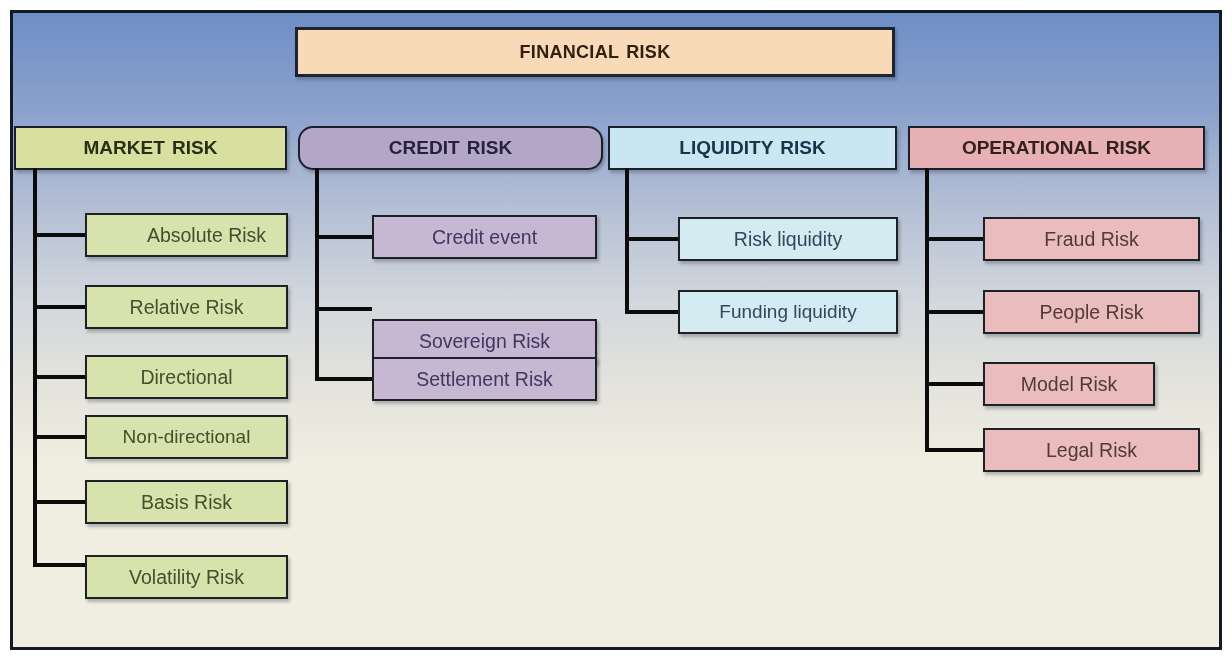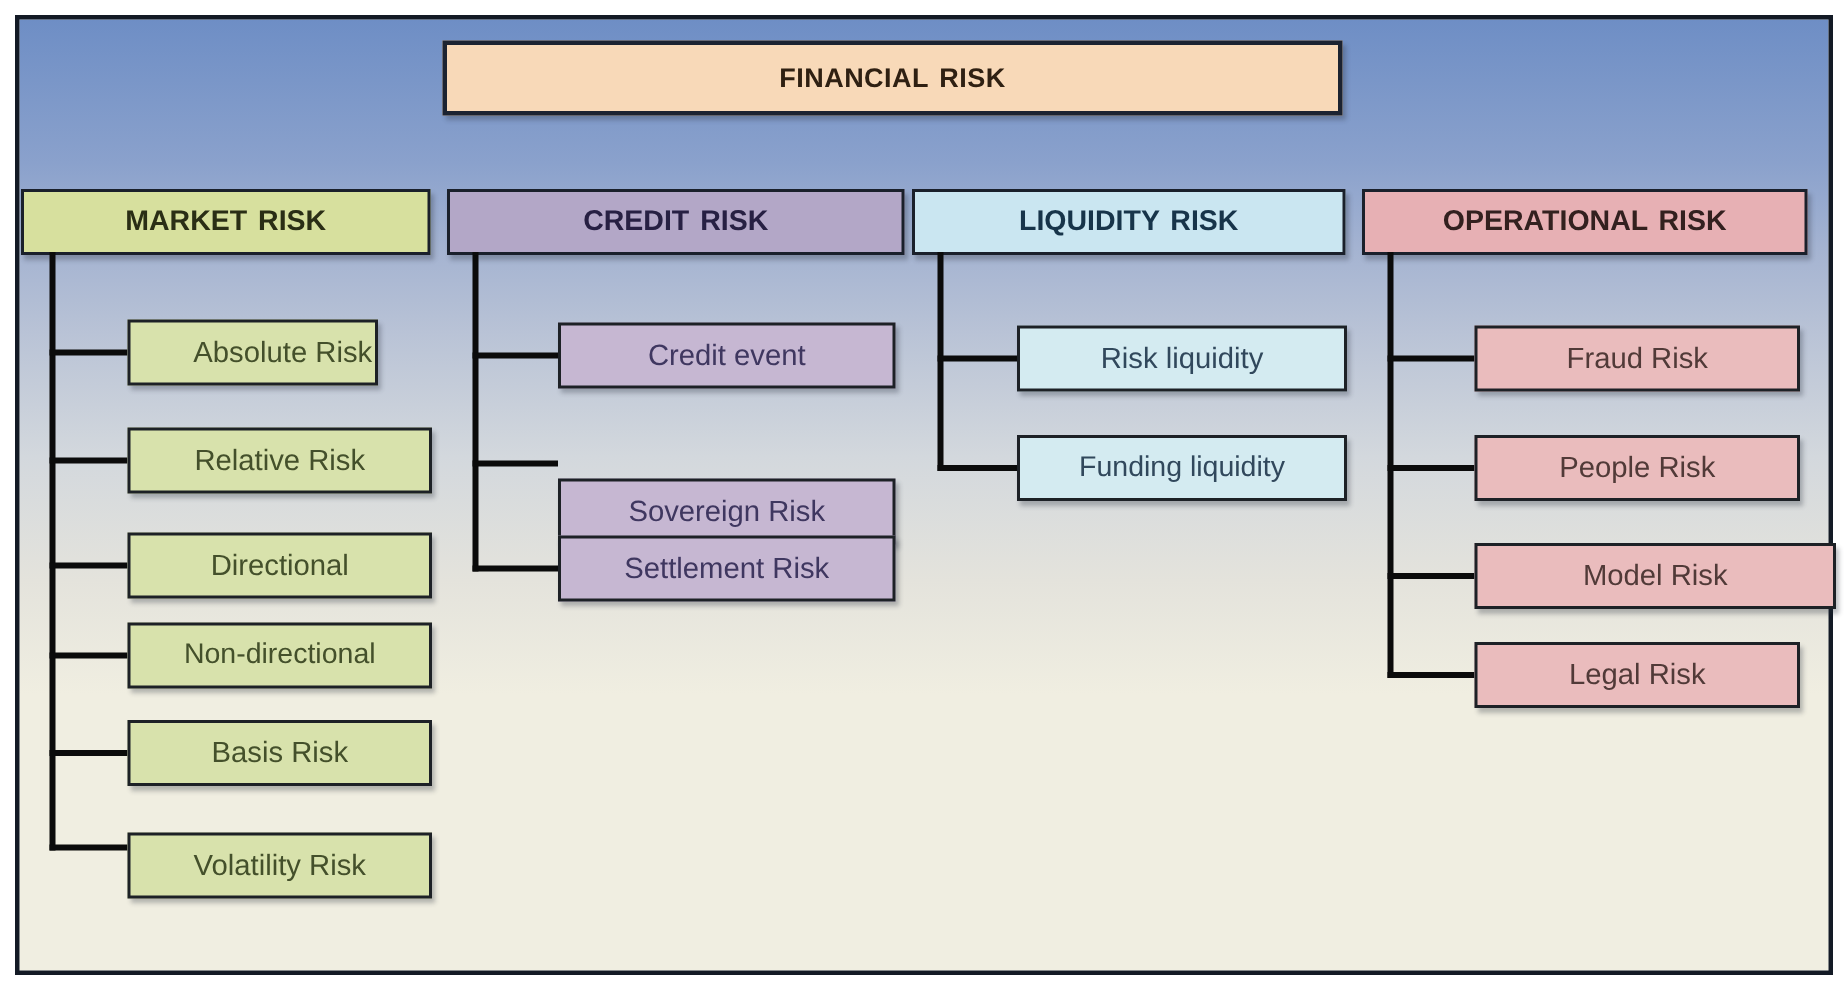--- a/index.html
+++ b/index.html
@@ -66,21 +66,21 @@
 <div class="stage">
   <div class="panel" style="--bg-top: #6e8ec5; --bg-mid: #d3d8dd; --bg-bottom: #f0eee1; border-color: rgb(19, 26, 37);">
     <div class="box root-box" style="background: rgb(248, 217, 184); color: rgb(47, 32, 18);">
       <span>FINANCIAL RISK</span>
     </div>
     <div id="tree">
         <div>
           <div class="box header-box" style="left: 1px; width: 273px; background: rgb(215, 224, 158); color: rgb(42, 46, 21);">MARKET RISK</div>
           <div class="vline" style="left: 20px; top: 155px; width: 4px; height: 399px; background: rgb(11, 11, 11);"></div>
           <div class="hline" style="left: 20px; top: 220px; width: 52px; height: 4px; background: rgb(11, 11, 11);"></div>
-          <div class="box child-box" style="left: 72px; top: 200px; width: 167px; background: rgb(216, 226, 172); color: rgb(68, 80, 43); padding-left: 40px;">
+          <div class="box child-box" style="left: 72px; top: 200px; width: 203px; background: rgb(216, 226, 172); color: rgb(68, 80, 43); padding-left: 40px;">
             <span>Absolute Risk</span>
           </div>
           <div class="hline" style="left: 20px; top: 292px; width: 52px; height: 4px; background: rgb(11, 11, 11);"></div>
           <div class="box child-box" style="left: 72px; top: 272px; width: 203px; background: rgb(216, 226, 172); color: rgb(68, 80, 43);">
             <span>Relative Risk</span>
           </div>
           <div class="hline" style="left: 20px; top: 362px; width: 52px; height: 4px; background: rgb(11, 11, 11);"></div>
           <div class="box child-box" style="left: 72px; top: 342px; width: 203px; background: rgb(216, 226, 172); color: rgb(68, 80, 43);">
             <span>Directional</span>
           </div>
@@ -91,21 +91,21 @@
           <div class="hline" style="left: 20px; top: 487px; width: 52px; height: 4px; background: rgb(11, 11, 11);"></div>
           <div class="box child-box" style="left: 72px; top: 467px; width: 203px; background: rgb(216, 226, 172); color: rgb(68, 80, 43);">
             <span>Basis Risk</span>
           </div>
           <div class="hline" style="left: 20px; top: 550px; width: 52px; height: 4px; background: rgb(11, 11, 11);"></div>
           <div class="box child-box" style="left: 72px; top: 530px; width: 203px; background: rgb(216, 226, 172); color: rgb(68, 80, 43); margin-top: 12px;">
             <span>Volatility Risk</span>
           </div>
         </div>
         <div>
-          <div class="box header-box" style="left: 285px; width: 305px; background: rgb(179, 167, 199); color: rgb(39, 32, 67);">CREDIT RISK</div>
+          <div class="box header-box" style="left: 285px; width: 305px; background: rgb(179, 167, 199); color: rgb(39, 32, 67); border-radius: 15px;">CREDIT RISK</div>
           <div class="vline" style="left: 302px; top: 155px; width: 4px; height: 213px; background: rgb(11, 11, 11);"></div>
           <div class="hline" style="left: 302px; top: 222px; width: 57px; height: 4px; background: rgb(11, 11, 11);"></div>
           <div class="box child-box" style="left: 359px; top: 202px; width: 225px; background: rgb(198, 183, 210); color: rgb(63, 55, 96);">
             <span>Credit event</span>
           </div>
           <div class="hline" style="left: 302px; top: 294px; width: 57px; height: 4px; background: rgb(11, 11, 11);"></div>
           <div class="box child-box" style="left: 359px; top: 274px; width: 225px; background: rgb(198, 183, 210); color: rgb(63, 55, 96); margin-top: 32px;">
             <span>Sovereign Risk</span>
           </div>
           <div class="hline" style="left: 302px; top: 364px; width: 57px; height: 4px; background: rgb(11, 11, 11);"></div>
@@ -130,21 +130,21 @@
           <div class="vline" style="left: 912px; top: 155px; width: 4px; height: 284px; background: rgb(11, 11, 11);"></div>
           <div class="hline" style="left: 912px; top: 224px; width: 58px; height: 4px; background: rgb(11, 11, 11);"></div>
           <div class="box child-box" style="left: 970px; top: 204px; width: 217px; background: rgb(234, 188, 189); color: rgb(81, 58, 56);">
             <span>Fraud Risk</span>
           </div>
           <div class="hline" style="left: 912px; top: 297px; width: 58px; height: 4px; background: rgb(11, 11, 11);"></div>
           <div class="box child-box" style="left: 970px; top: 277px; width: 217px; background: rgb(234, 188, 189); color: rgb(81, 58, 56);">
             <span>People Risk</span>
           </div>
           <div class="hline" style="left: 912px; top: 369px; width: 58px; height: 4px; background: rgb(11, 11, 11);"></div>
-          <div class="box child-box" style="left: 970px; top: 349px; width: 241px; background: rgb(234, 188, 189); color: rgb(81, 58, 56);">
+          <div class="box child-box" style="left: 970px; top: 349px; width: 172px; background: rgb(234, 188, 189); color: rgb(81, 58, 56);">
             <span>Model Risk</span>
           </div>
           <div class="hline" style="left: 912px; top: 435px; width: 58px; height: 4px; background: rgb(11, 11, 11);"></div>
           <div class="box child-box" style="left: 970px; top: 415px; width: 217px; background: rgb(234, 188, 189); color: rgb(81, 58, 56);">
             <span>Legal Risk</span>
           </div>
         </div>
       </div>
   </div>
 </div>

